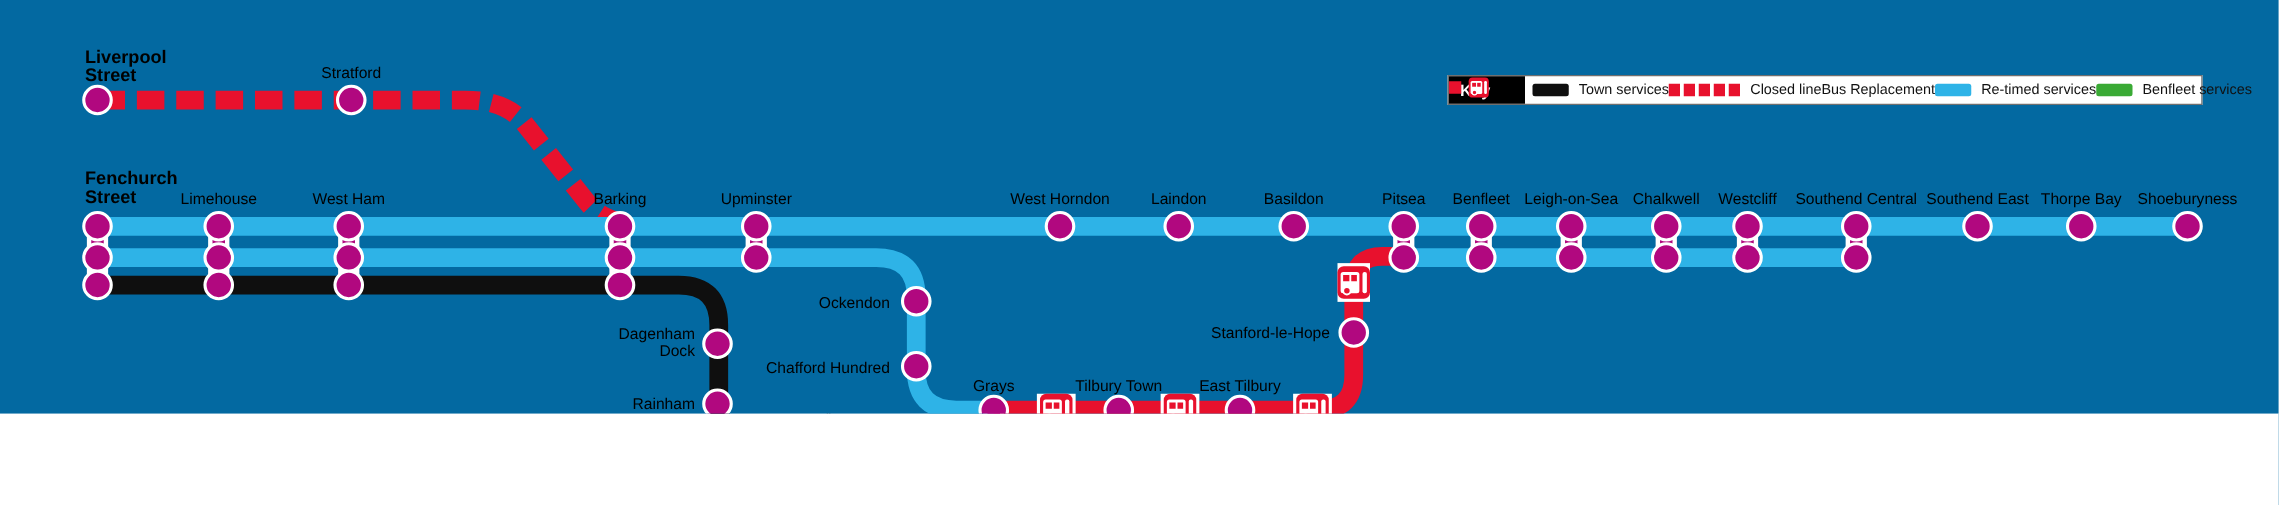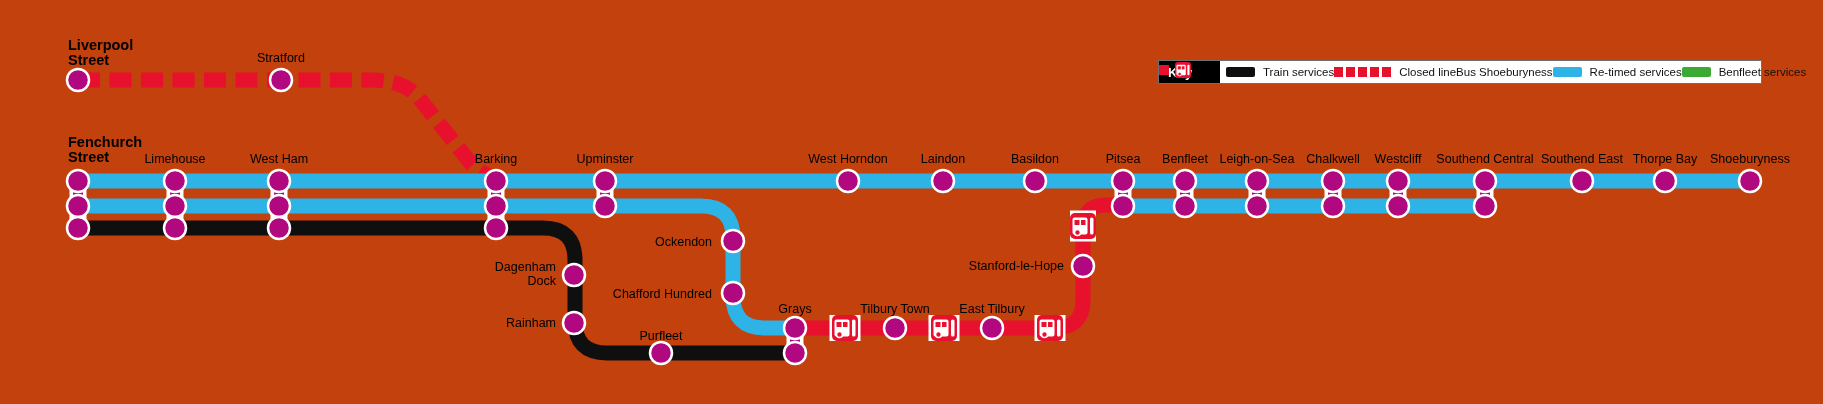--- a/index.html
+++ b/index.html
@@ -1,17 +1,17 @@
 <!DOCTYPE html>
 <html><head>
 <meta charset="utf-8">
 <style>
   html,body{margin:0;padding:0;background:#ffffff;}
   .stage{
-    position:relative;width:1823px;height:404px;background:#c2410c;overflow:hidden;
+    position:relative;width:1823px;height:331px;background:#0369a1;overflow:hidden;
     font-family:"Liberation Sans", sans-serif;
   }
   .stage svg{position:absolute;left:0;top:0;}
   .key{
     position:absolute;left:1158px;top:60px;width:604px;height:24px;
     display:flex;align-items:stretch;background:#ffffff;
     border:1px solid #6f6f6f;box-sizing:border-box;
   }
   .key-title{
     background:#000;color:#fff;font-weight:bold;font-size:13px;
@@ -170,21 +170,21 @@
       <circle cx="992" cy="328" r="11" fill="#b1087f" stroke="#fff" stroke-width="2.5"></circle>
       <text x="992" fill="#000000" text-anchor="middle" font-size="12.5" font-weight="normal" font-family="&quot;Liberation Sans&quot;, sans-serif"><tspan x="992" y="313">East Tilbury</tspan></text>
       <circle cx="1083" cy="266" r="11" fill="#b1087f" stroke="#fff" stroke-width="2.5"></circle>
       <text x="1064" fill="#000000" text-anchor="end" font-size="12.5" font-weight="normal" font-family="&quot;Liberation Sans&quot;, sans-serif"><tspan x="1064" y="270">Stanford-le-Hope</tspan></text>
     </svg>
   <div class="key">
     <div class="key-title">Key</div>
     <div class="key-items">
         <div class="key-item">
           <span class="swatch swatch-solid" style="background: rgb(15, 15, 15);"></span>
-          <span>Train services</span>
+          <span>Town services</span>
         </div>
         <div class="key-item">
           <span class="swatch swatch-closed">
             <i style="background: rgb(232, 17, 45);"></i>
             <i style="background: rgb(232, 17, 45);"></i>
             <i style="background: rgb(232, 17, 45);"></i>
             <i style="background: rgb(232, 17, 45);"></i>
             <i style="background: rgb(232, 17, 45);"></i>
           </span>
           <span>Closed line</span>
@@ -194,21 +194,21 @@
             <rect x="0" y="4" width="10" height="10" fill="#e8112d"></rect>
             <g transform="translate(24,9) scale(0.62)">
               <rect x="-13" y="-13" width="26" height="26" rx="5" fill="#e8112d"></rect>
               <rect x="-10.5" y="-8.5" width="15" height="17" rx="2" fill="#fff"></rect>
               <rect x="-8.5" y="-6" width="5" height="5" fill="#e8112d"></rect>
               <rect x="-2" y="-6" width="4.5" height="5" fill="#e8112d"></rect>
               <circle cx="-5.5" cy="6.5" r="3" fill="#e8112d" stroke="#fff" stroke-width="1.6"></circle>
               <rect x="7" y="-8.5" width="3.5" height="17" rx="1.6" fill="#fff"></rect>
             </g>
           </svg>
-          <span>Bus Shoeburyness</span>
+          <span>Bus Replacement</span>
         </div>
         <div class="key-item">
           <span class="swatch swatch-solid" style="background: rgb(46, 179, 231);"></span>
           <span>Re-timed services</span>
         </div>
         <div class="key-item">
           <span class="swatch swatch-solid" style="background: rgb(58, 170, 53);"></span>
           <span>Benfleet services</span>
         </div>
       </div>

